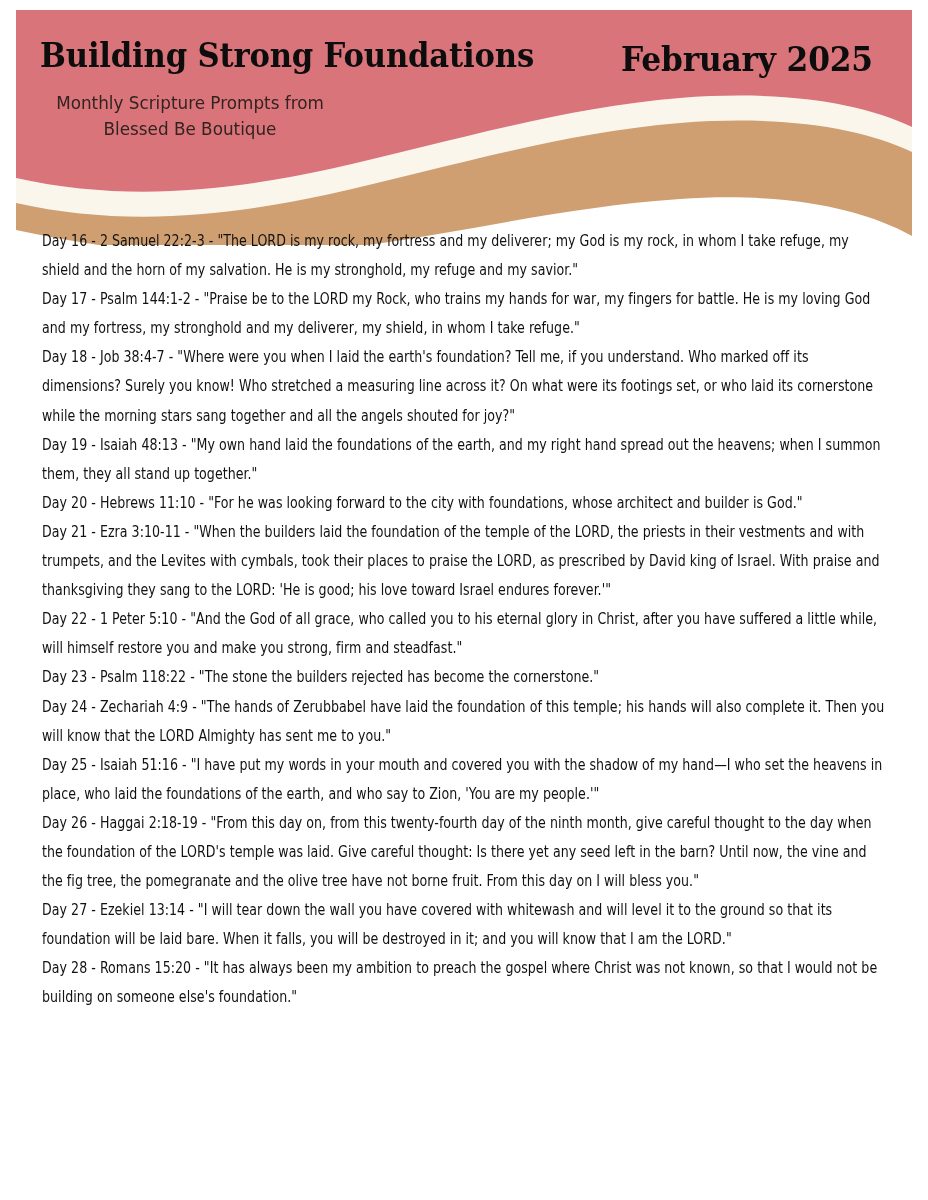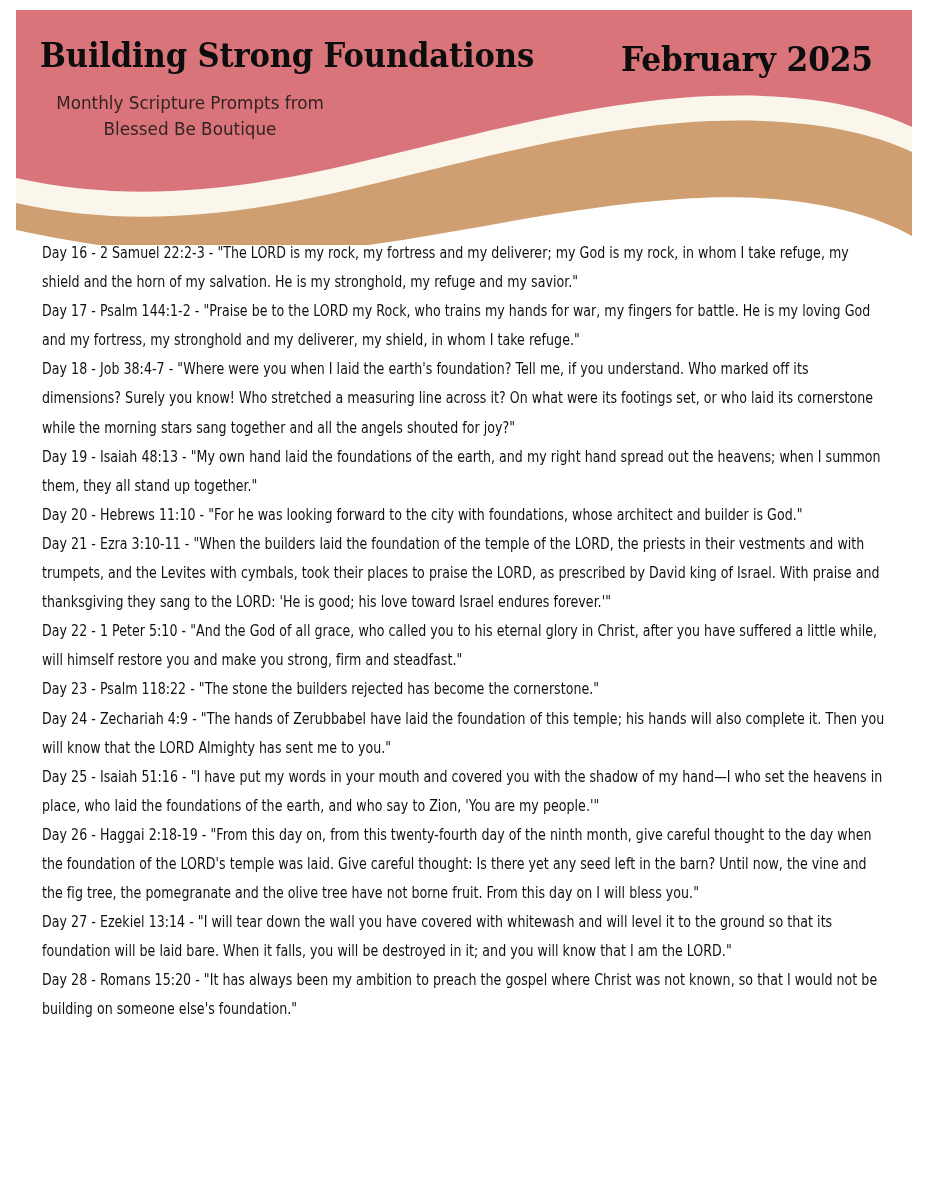--- a/index.html
+++ b/index.html
@@ -86,21 +86,20 @@
     display: block;
     white-space: nowrap;
   }
 
   
   #devotional-body {
     position: absolute;
     left: 42px;
     top: 226px;
     width: 848px;
-    margin-top: 12px;
   }
   .entry {
     font-family: "DejaVu Sans Condensed", "Liberation Sans Narrow", "Liberation Sans", sans-serif;
     font-size: 16.4px;
     line-height: 29.1px;
     color: #111111;
     text-align: left;
     margin: 0;
     transform: scaleX(0.855);
     transform-origin: left top;

